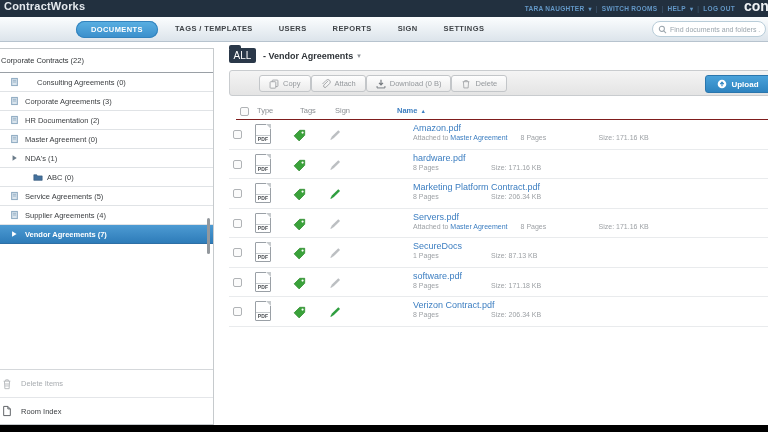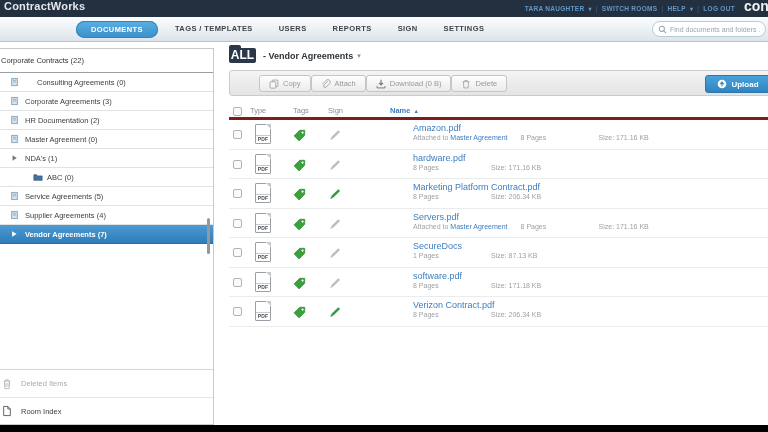--- a/index.html
+++ b/index.html
@@ -44,39 +44,39 @@
   .fitem { position:relative; height:27px; line-height:27px; font-size:7.5px; color:#3b3e41; border-top:1px solid #e4e6e9; }
   .fitem:first-child { border-top:none; }
   .fitem.muted { color:#a8acb0; }
   .fitem .ficon { position:absolute; left:13px; top:50%; transform:translateY(-50%); display:inline-flex; }
   .fitem .flabel { margin-left:32px; }
 
   
   .main { position:absolute; left:222px; top:42px; right:0; bottom:7px; background:#fff; }
   .crumb { position:absolute; left:7px; top:5px; height:16px; display:flex; align-items:flex-end; }
   .all-badge { position:relative; width:27px; height:15px; background:#2a3849; border-radius:2px;
-               color:#fff; font-size:12px; font-weight:bold; text-align:center; line-height:15px; }
+               color:#fff; font-size:10px; font-weight:normal; text-align:center; line-height:15px; }
   .all-badge:before { content:""; position:absolute; left:0; top:-3px; width:12px; height:4px;
                       background:#2a3849; border-radius:2px 2px 0 0; }
   .crumb-path { margin-left:7px; font-size:9px; font-weight:bold; color:#2e3338; line-height:14px; }
   .crumb-caret { margin-left:4px; font-size:7px; color:#8a8f94; line-height:14px; }
 
   .toolbar { position:absolute; left:7px; right:-6px; top:28px; height:26px;
              background:linear-gradient(180deg,#f4f4f4,#e4e4e4); border:1px solid #c9cccf; border-radius:3px; }
   .tb-buttons { position:absolute; left:9px; top:4px; display:flex; gap:0;padding-left:20px; }
   .tb-btn { height:17px; padding:0 9px; display:flex; align-items:center; gap:4px; border-radius:3px;
             background:linear-gradient(180deg,#fefefe,#ebebeb); border:1px solid #c3c6c9;
             color:#94989c; font-size:7.5px; cursor:default; }
   .tb-btn svg { width:10px; height:10px; }
   .upload-btn { position:absolute; right:2px; top:4px; height:18px; width:66px; display:flex; align-items:center;
                 justify-content:center; gap:4px; border-radius:3px; color:#fff; font-size:8px; font-weight:bold;
                 background:linear-gradient(180deg,#4aa2da,#2e84c0); border:1px solid #2a76ad; }
   .upload-btn svg { width:10px; height:10px; }
 
-  .thead { position:absolute; left:7px; right:0; top:61px; height:17px; border-bottom:3px solid #7f1d1d;
+  .thead { position:absolute; left:14px; right:0; top:61px; height:17px; border-bottom:1px solid #7f1d1d;
            font-size:7.5px; color:#8b8f93; }
   .thead span { position:absolute; top:3px; }
   .h-cb { left:4px; top:4px !important; }
   .h-type { left:21px; }
   .h-tags { left:64px; }
   .h-sign { left:99px; }
   .h-name { left:161px; color:#3c7ec1; font-weight:bold; }
   .h-sort { margin-left:3px; font-size:5.5px; color:#3c7ec1; }
 
   .rows { position:absolute; left:7px; right:0; top:78px; }
@@ -199,21 +199,21 @@
               <path d="M1.2 .8 L6.4 4 L1.2 7.2 Z" fill="#ffffff"></path>
             </svg>
           </span><span style="margin-left: 36px;">Vendor Agreements (7)</span></div>
       </div>
     <div class="tree-scrollbar"></div>
     <div class="tree-footer" id="tree-footer">
         <div class="fitem muted"><span class="ficon">
             <svg width="10" height="12" viewBox="0 0 14 16">
               <path d="M2.3 4 h9.4 M5.2 4 V2.2 h3.6 V4 M3.4 4 l.6 10.5 h6 L10.6 4 M5.6 6.5 v5.5 M8.4 6.5 v5.5" fill="none" stroke="#a8acb0" stroke-width="1.1"></path>
             </svg>
-          </span><span class="flabel">Deleted Items</span></div>
+          </span><span class="flabel">Delete Items</span></div>
         <div class="fitem"><span class="ficon">
             <svg width="10" height="12" viewBox="0 0 12 14">
               <path d="M2 1.5 h5 l3 3 V12.5 H2 Z" fill="none" stroke="#55595d" stroke-width="1.1"></path>
               <path d="M7 1.5 v3 h3" fill="none" stroke="#55595d" stroke-width="1.1"></path>
             </svg>
           </span><span class="flabel">Room Index</span></div>
       </div>
   </div>
 
   <div class="main">

